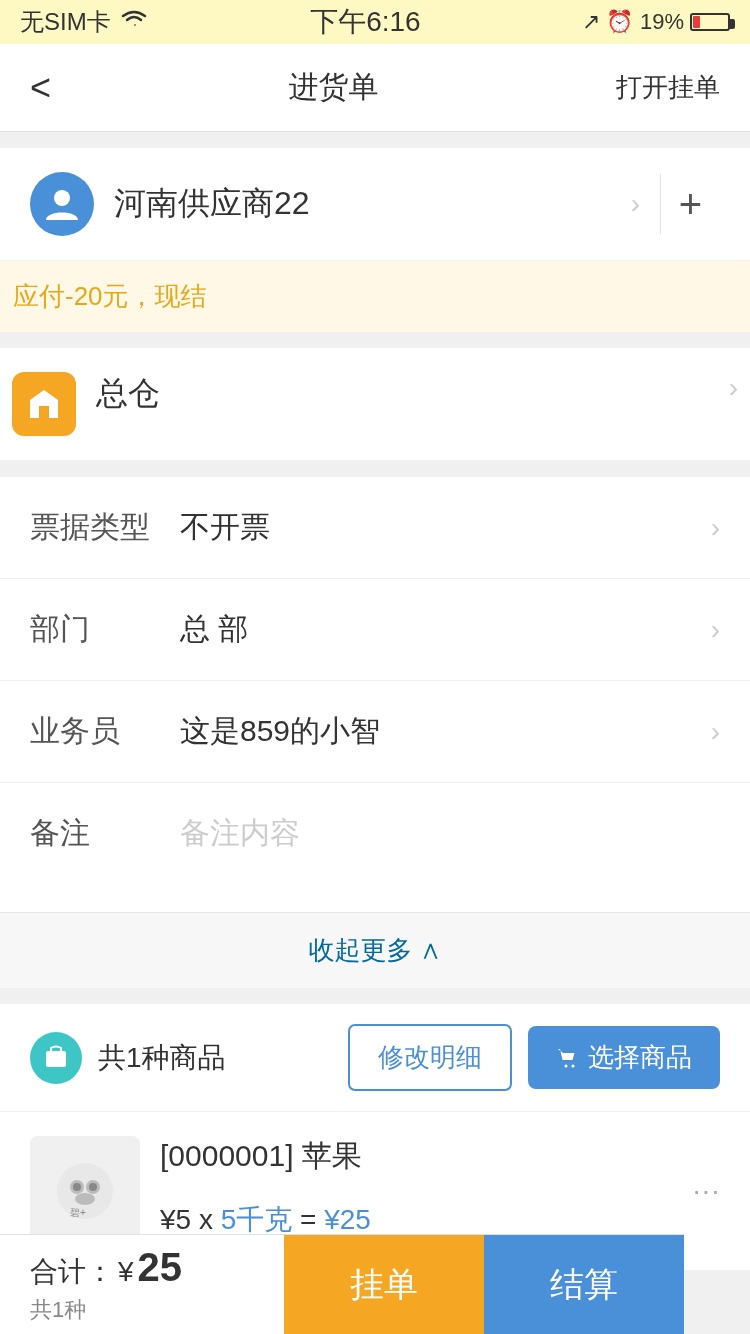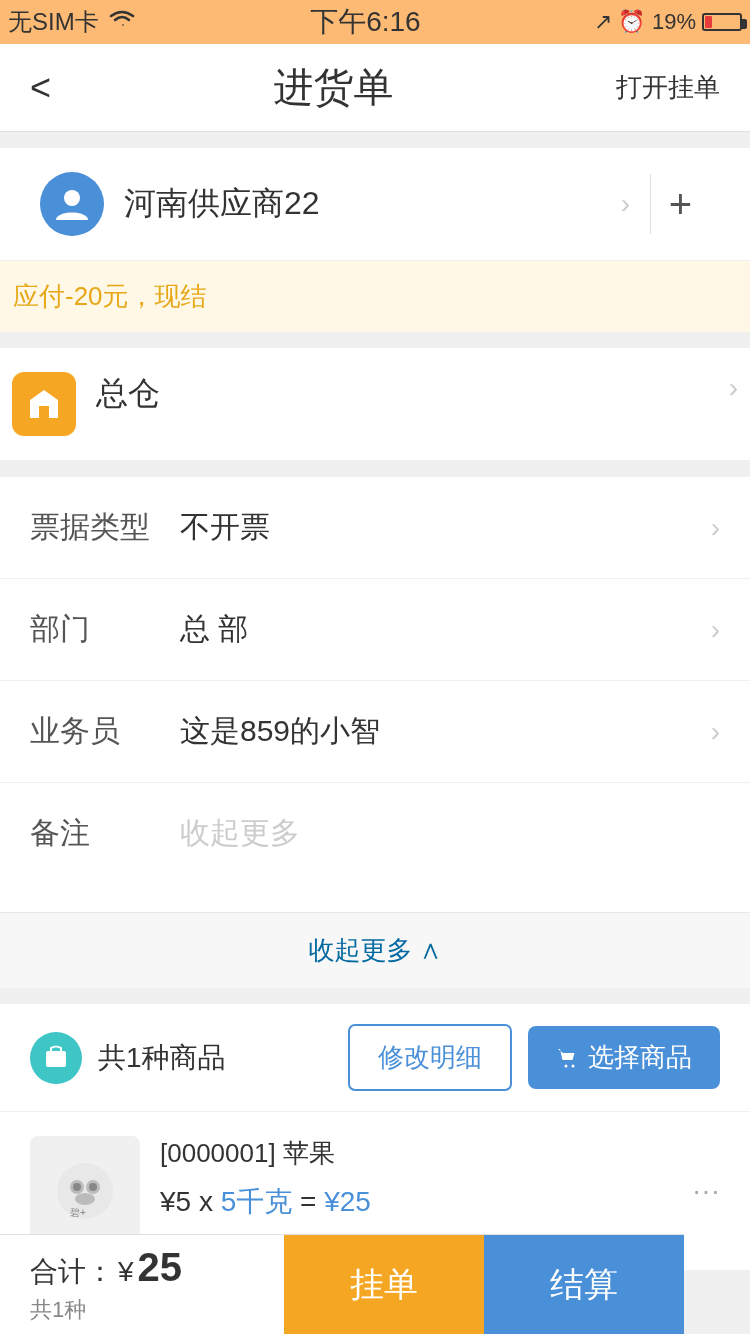--- a/index.html
+++ b/index.html
@@ -10,25 +10,25 @@
       font-family: -apple-system, "PingFang SC", "Helvetica Neue", Arial, sans-serif;
       background: #f0f0f0;
       font-size: 28px;
       color: #333;
     }
 
     
     .status-bar {
       width: 100%;
       height: 44px;
-      background: #fdba74;
+      background: #fef9c3;
       display: flex;
       align-items: center;
       justify-content: space-between;
-      padding: 0 8px;
+      padding: 0 20px;
       font-size: 24px;
       color: #333;
     }
     .status-left { display: flex; align-items: center; gap: 8px; }
     .status-center { font-size: 28px; font-weight: 500; }
     .status-right { display: flex; align-items: center; gap: 6px; font-size: 22px; }
     .battery-icon {
       width: 40px; height: 18px; border: 2px solid #333; border-radius: 3px; position: relative; display: inline-block;
     }
     .battery-icon::after {
@@ -48,21 +48,21 @@
       justify-content: space-between;
       padding: 0 30px;
       border-bottom: 1px solid #e0e0e0;
     }
     .nav-back {
       font-size: 36px;
       color: #333;
       cursor: pointer;
     }
     .nav-title {
-      font-size: 40px;
+      font-size: 30px;
       font-weight: 500;
       color: #333;
     }
     .nav-action {
       font-size: 26px;
       color: #333;
     }
 
     
     .divider-block {
@@ -74,21 +74,21 @@
     
     .card-section {
       background: #fff;
       margin-bottom: 0;
     }
 
     
     .supplier-row {
       display: flex;
       align-items: center;
-      padding: 24px 40px;
+      padding: 24px 30px;
       background: #fff;
       border-bottom: 1px solid #f0f0f0;
     }
     .supplier-avatar {
       width: 64px; height: 64px; border-radius: 50%; background: #4A90D9;
       display: flex; align-items: center; justify-content: center; margin-right: 20px; flex-shrink: 0;
     }
     .supplier-avatar svg { width: 40px; height: 40px; }
     .supplier-name { flex: 1; font-size: 32px; color: #333; }
     .chevron-right { color: #ccc; font-size: 28px; }
@@ -197,21 +197,21 @@
     }
     .product-thumb {
       width: 110px; height: 110px;
       background: #f0f0f0;
       border-radius: 8px;
       display: flex; align-items: center; justify-content: center;
       margin-right: 20px; flex-shrink: 0;
       color: #aaa;
     }
     .product-info { flex: 1; }
-    .product-name { font-size: 26px; color: #333; margin-bottom: 12px; }
+    .product-name { font-size: 30px; color: #333; margin-bottom: 24px; }
     .product-price { font-size: 28px; color: #333; }
     .price-blue { color: #4A90D9; }
     .product-more { color: #aaa; font-size: 28px; align-self: center; }
 
     
     .bottom-bar {
       position: fixed;
       bottom: 0;
       width: 684px;
       height: 100px;
@@ -333,21 +333,21 @@
   </div>
 
   <div class="form-row">
     <span class="form-label">业务员</span>
     <span class="form-value">这是859的小智</span>
     <span class="chevron-right">›</span>
   </div>
 
   <div class="form-row">
     <span class="form-label">备注</span>
-    <span class="form-value form-placeholder">收起更多</span>
+    <span class="form-value form-placeholder">备注内容</span>
   </div>
 
   <div class="collapse-bar">
     <span>收起更多 ∧</span>
   </div>
 </div>
 
 <div class="products-header">
   <div class="products-count-icon">
     <svg width="30" height="30" viewBox="0 0 30 30" fill="white">

